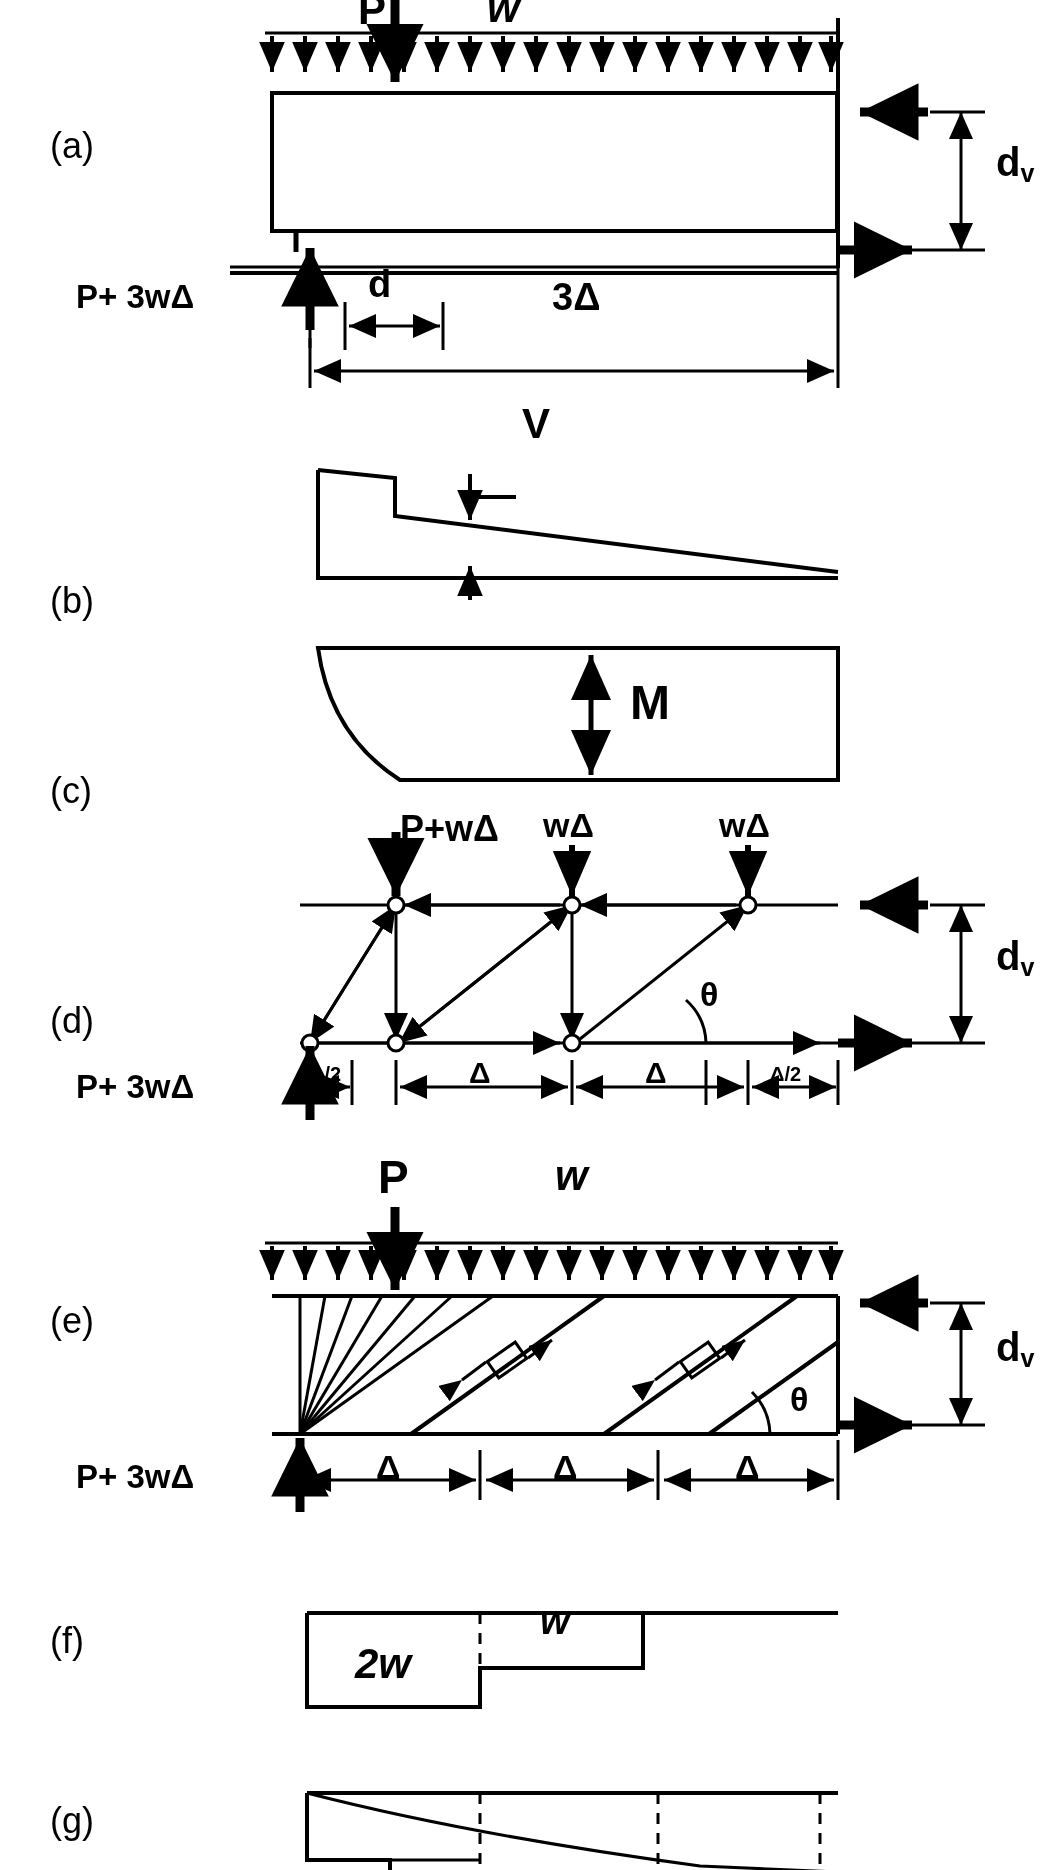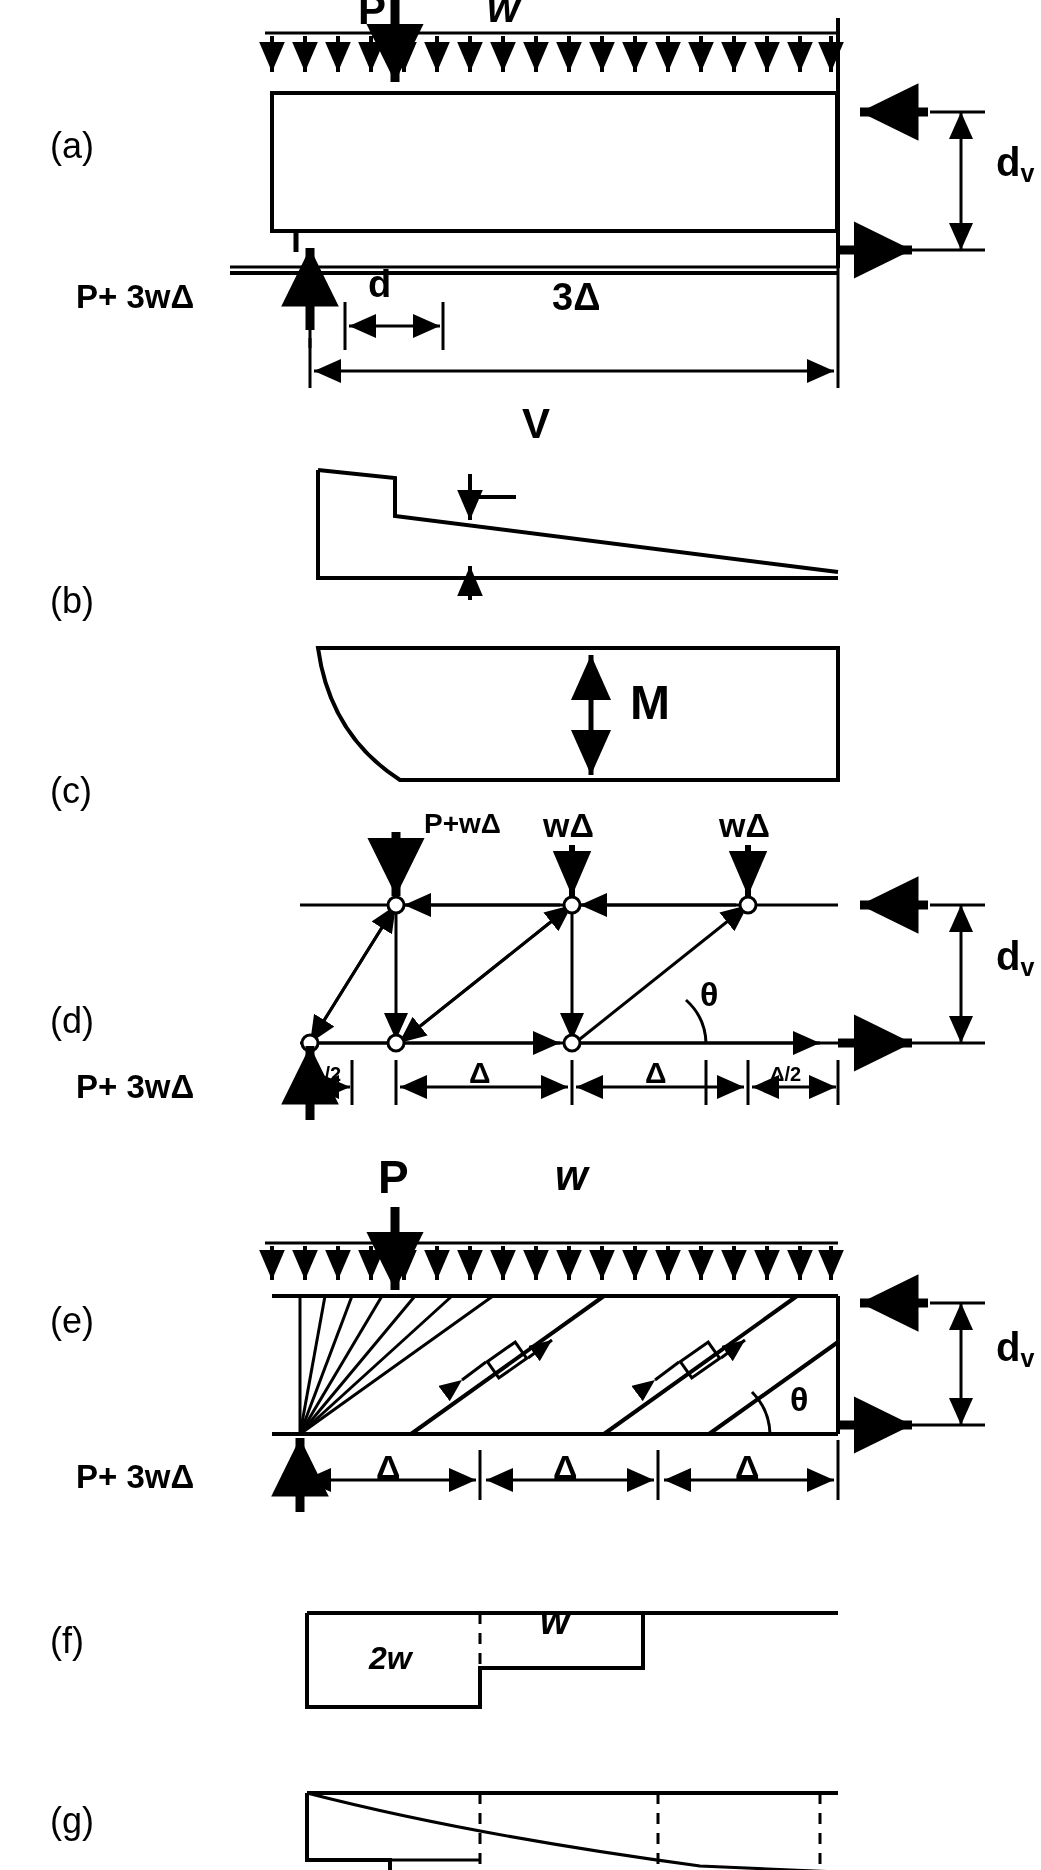--- a/index.html
+++ b/index.html
@@ -307,21 +307,21 @@
     <span class="bold" style="font-size:40px;">d</span><span class="bold" style="font-size:25px; vertical-align:-6px;">v</span>
   </div>
   <div class="lbl bold" style="left:76px; top:278px; font-size:33px;">P+ 3wΔ</div>
   <div class="lbl bold" style="left:368px; top:263px; font-size:38px;">d</div>
   <div class="lbl bold" style="left:552px; top:276px; font-size:38px;">3Δ</div>
 
   <div class="lbl bold" style="left:522px; top:400px; font-size:42px;">V</div>
 
   <div class="lbl bold" style="left:630px; top:675px; font-size:48px;">M</div>
 
-  <div class="lbl bold" style="left:424px; top:808px; font-size:28px;">P+wΔ</div>
+  <div class="lbl bold" style="left:400px; top:808px; font-size:36px;">P+wΔ</div>
   <div class="lbl bold" style="left:543px; top:806px; font-size:34px;">wΔ</div>
   <div class="lbl bold" style="left:719px; top:806px; font-size:34px;">wΔ</div>
   <div class="lbl" style="left:996px; top:934px;">
     <span class="bold" style="font-size:40px;">d</span><span class="bold" style="font-size:25px; vertical-align:-6px;">v</span>
   </div>
   <div class="lbl bold" style="left:76px; top:1068px; font-size:33px;">P+ 3wΔ</div>
   <div class="lbl bold" style="left:700px; top:975px; font-size:34px;">θ</div>
   <div class="lbl bold" style="left:310px; top:1063px; font-size:20px;">Δ/2</div>
   <div class="lbl bold" style="left:469px; top:1056px; font-size:30px;">Δ</div>
   <div class="lbl bold" style="left:645px; top:1056px; font-size:30px;">Δ</div>
@@ -331,16 +331,16 @@
   <div class="lbl ital" style="left:555px; top:1152px; font-size:42px;">w</div>
   <div class="lbl" style="left:996px; top:1325px;">
     <span class="bold" style="font-size:40px;">d</span><span class="bold" style="font-size:25px; vertical-align:-6px;">v</span>
   </div>
   <div class="lbl bold" style="left:76px; top:1458px; font-size:33px;">P+ 3wΔ</div>
   <div class="lbl bold" style="left:790px; top:1380px; font-size:34px;">θ</div>
   <div class="lbl bold" style="left:376px; top:1448px; font-size:34px;">Δ</div>
   <div class="lbl bold" style="left:553px; top:1448px; font-size:34px;">Δ</div>
   <div class="lbl bold" style="left:735px; top:1448px; font-size:34px;">Δ</div>
 
-  <div class="lbl ital" style="left:369px; top:1640px; font-size:32px;">2w</div>
+  <div class="lbl ital" style="left:355px; top:1640px; font-size:42px;">2w</div>
   <div class="lbl ital" style="left:540px; top:1600px; font-size:38px;">w</div>
 
 </div>
 
 </body></html>

